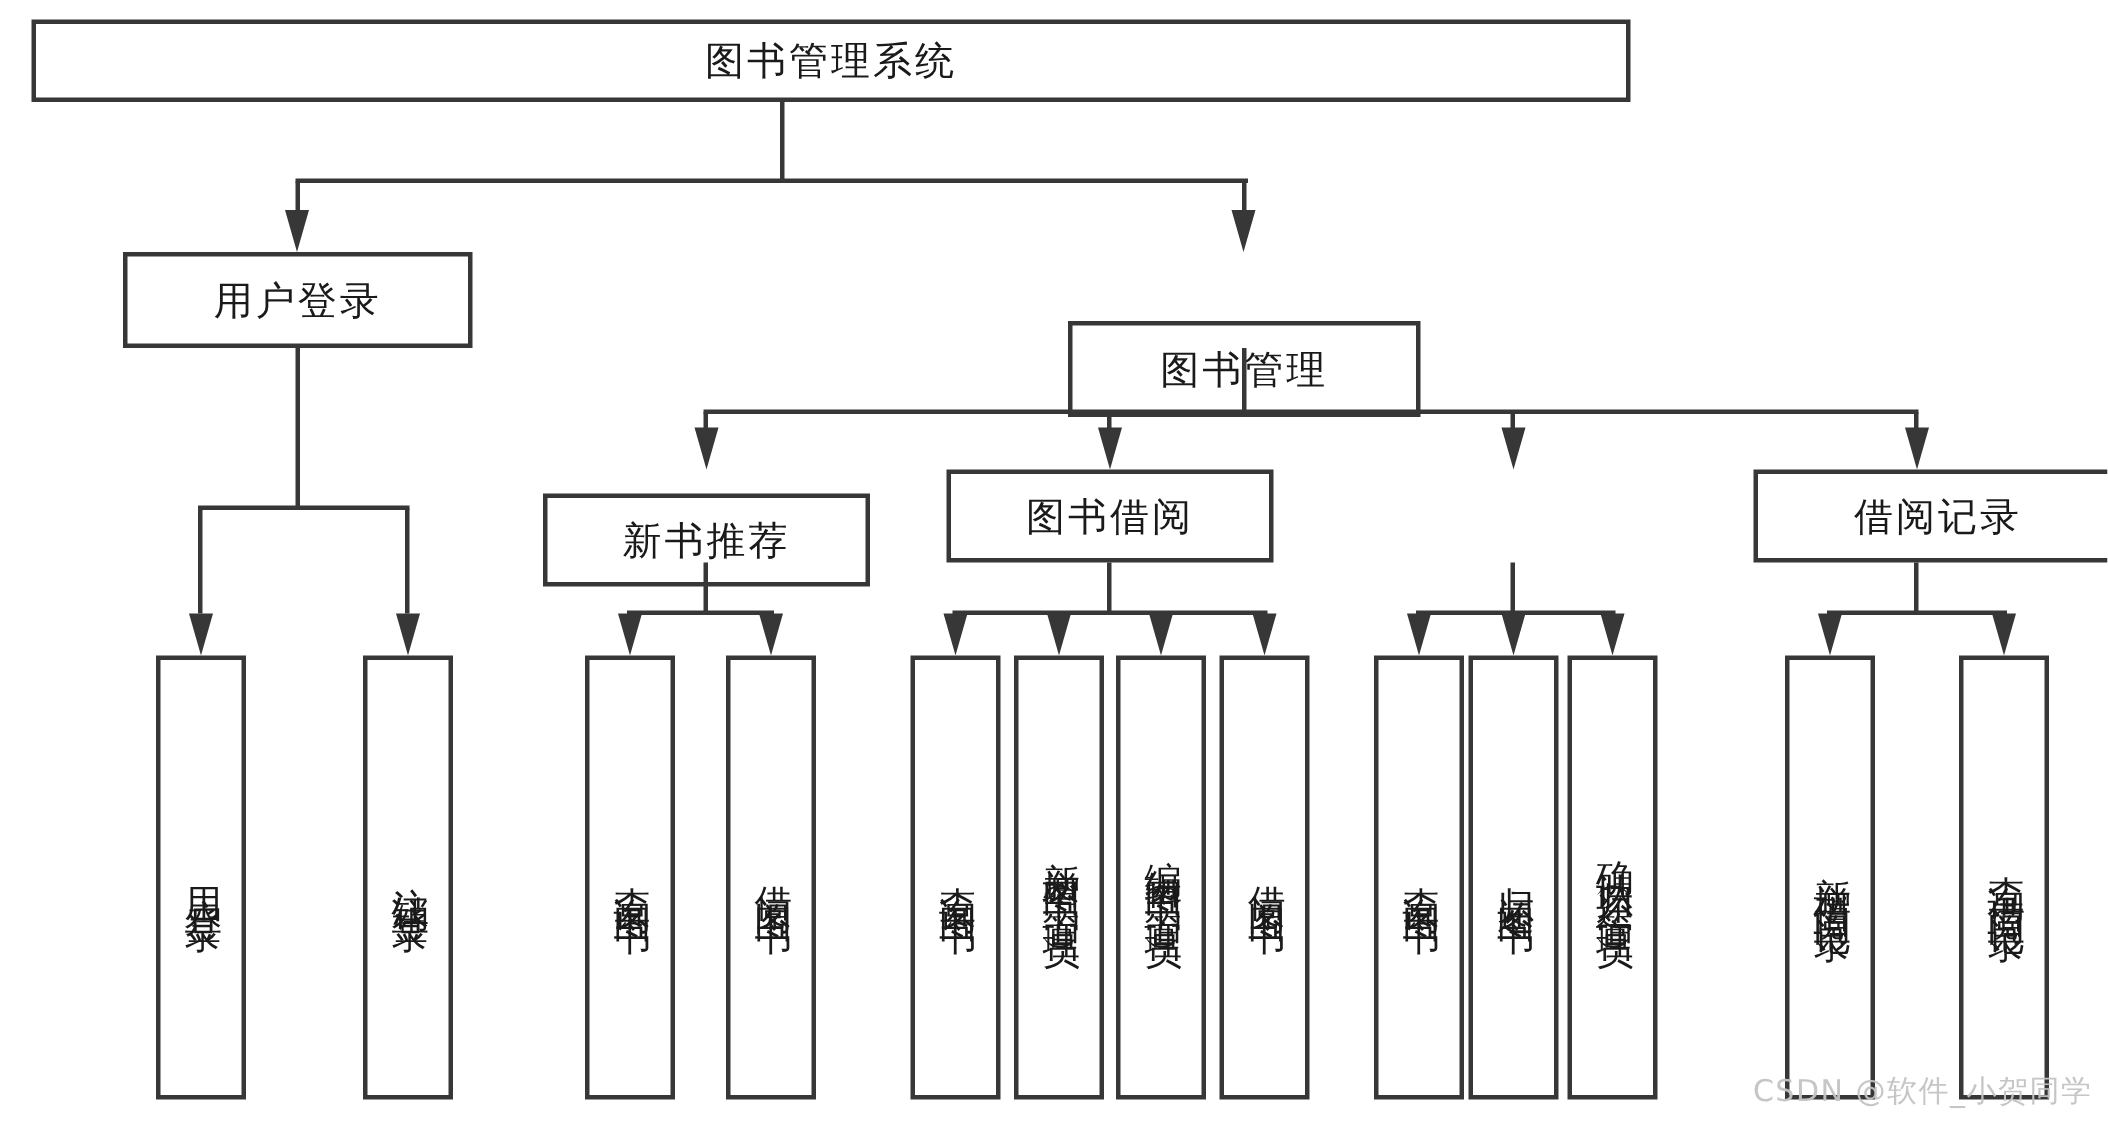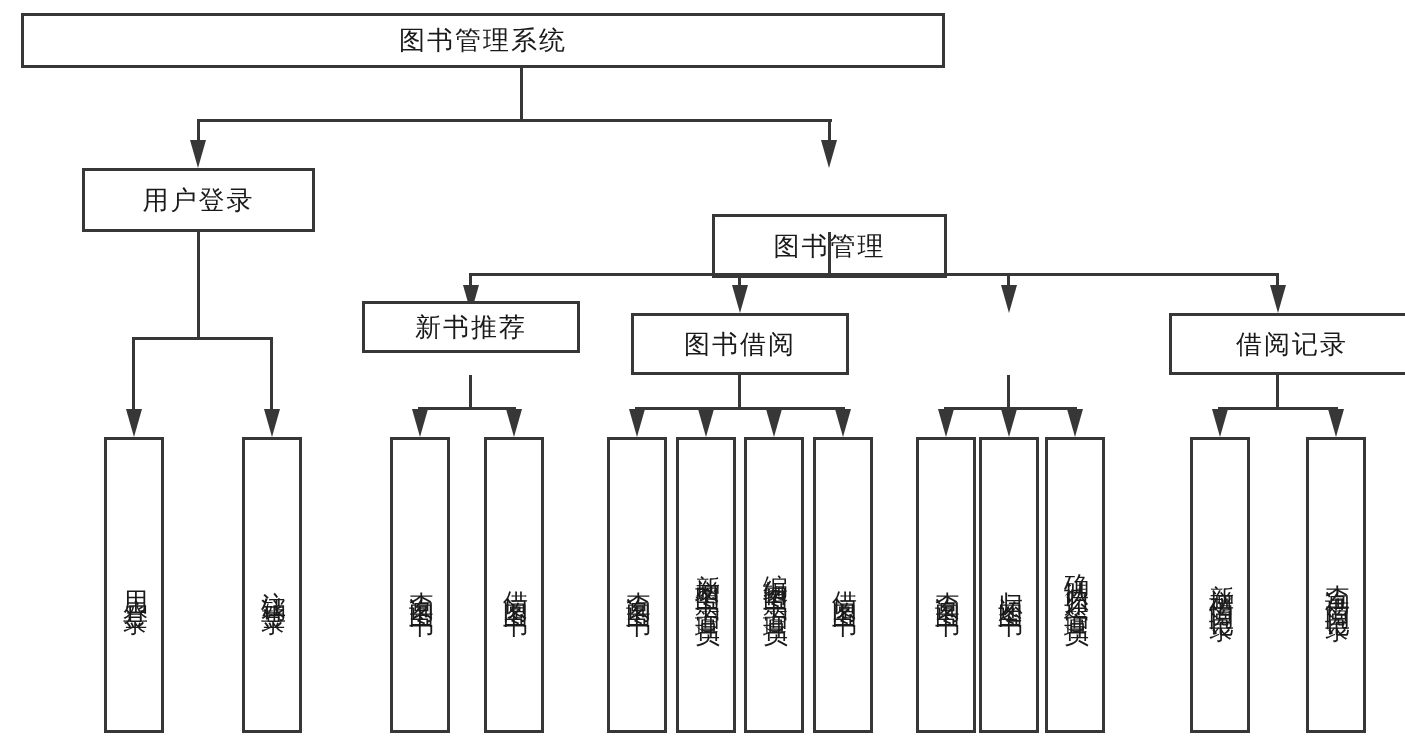--- a/index.html
+++ b/index.html
@@ -48,21 +48,21 @@
     letter-spacing:1px;
     z-index:10;
     white-space:nowrap;
   }
 </style>
 </head>
 <body>
 
 <div id="canvas">
 
-  <div class="node" style="left:21px;top:13px;width:924px;height:55px;">图书管理系统</div>
+  <div class="node" style="left:21px;top:13px;width:1066px;height:55px;">图书管理系统</div>
 
   <div class="v" style="left:520px;top:68px;height:53px;"></div>
   <div class="h" style="left:197px;top:119px;width:635px;"></div>
   <div class="v" style="left:197px;top:121px;height:21px;"></div>
   <div class="tri" style="left:190px;top:140px;"></div>
   <div class="v" style="left:828px;top:121px;height:21px;"></div>
   <div class="tri" style="left:821px;top:140px;"></div>
 
   <div class="node" style="left:82px;top:168px;width:233px;height:64px;">用户登录</div>
   <div class="node" style="left:712px;top:168px;width:235px;height:64px;margin-top:46px;">图书管理</div>
@@ -78,21 +78,21 @@
   <div class="h" style="left:469px;top:273px;width:810px;"></div>
   <div class="v" style="left:469px;top:275px;height:12px;"></div>
   <div class="tri" style="left:463px;top:285px;"></div>
   <div class="v" style="left:738px;top:275px;height:12px;"></div>
   <div class="tri" style="left:732px;top:285px;"></div>
   <div class="v" style="left:1007px;top:275px;height:12px;"></div>
   <div class="tri" style="left:1001px;top:285px;"></div>
   <div class="v" style="left:1276px;top:275px;height:12px;"></div>
   <div class="tri" style="left:1270px;top:285px;"></div>
 
-  <div class="node" style="left:362px;top:301px;width:218px;height:52px;">新书推荐</div>
+  <div class="node" style="left:362px;top:329px;width:218px;height:62px;">新书推荐</div>
   <div class="node" style="left:631px;top:313px;width:218px;height:62px;">图书借阅</div>
   <div class="node" style="left:1169px;top:313px;width:246px;height:62px;">借阅记录</div>
 
   <div class="v" style="left:469px;top:375px;height:34px;"></div>
   <div class="h" style="left:418px;top:407px;width:98px;"></div>
   <div class="tri" style="left:412px;top:409px;"></div>
   <div class="tri" style="left:506px;top:409px;"></div>
 
   <div class="v" style="left:738px;top:375px;height:34px;"></div>
   <div class="h" style="left:635px;top:407px;width:210px;"></div>
@@ -123,14 +123,15 @@
   <div class="leaf" style="left:744px;top:437px;width:60px;height:296px;">编辑图书（管理员）</div>
   <div class="leaf" style="left:813px;top:437px;width:60px;height:296px;">借阅图书</div>
 
   <div class="leaf" style="left:916px;top:437px;width:60px;height:296px;">查询图书</div>
   <div class="leaf" style="left:979px;top:437px;width:60px;height:296px;">归还图书</div>
   <div class="leaf" style="left:1045px;top:437px;width:60px;height:296px;">确认归还（管理员）</div>
 
   <div class="leaf" style="left:1190px;top:437px;width:60px;height:296px;">新增借阅记录</div>
   <div class="leaf" style="left:1306px;top:437px;width:60px;height:296px;">查询借阅记录</div>
 
+  <div class="watermark">CSDN @软件_小贺同学</div>
 
 </div>
 
 </body></html>

